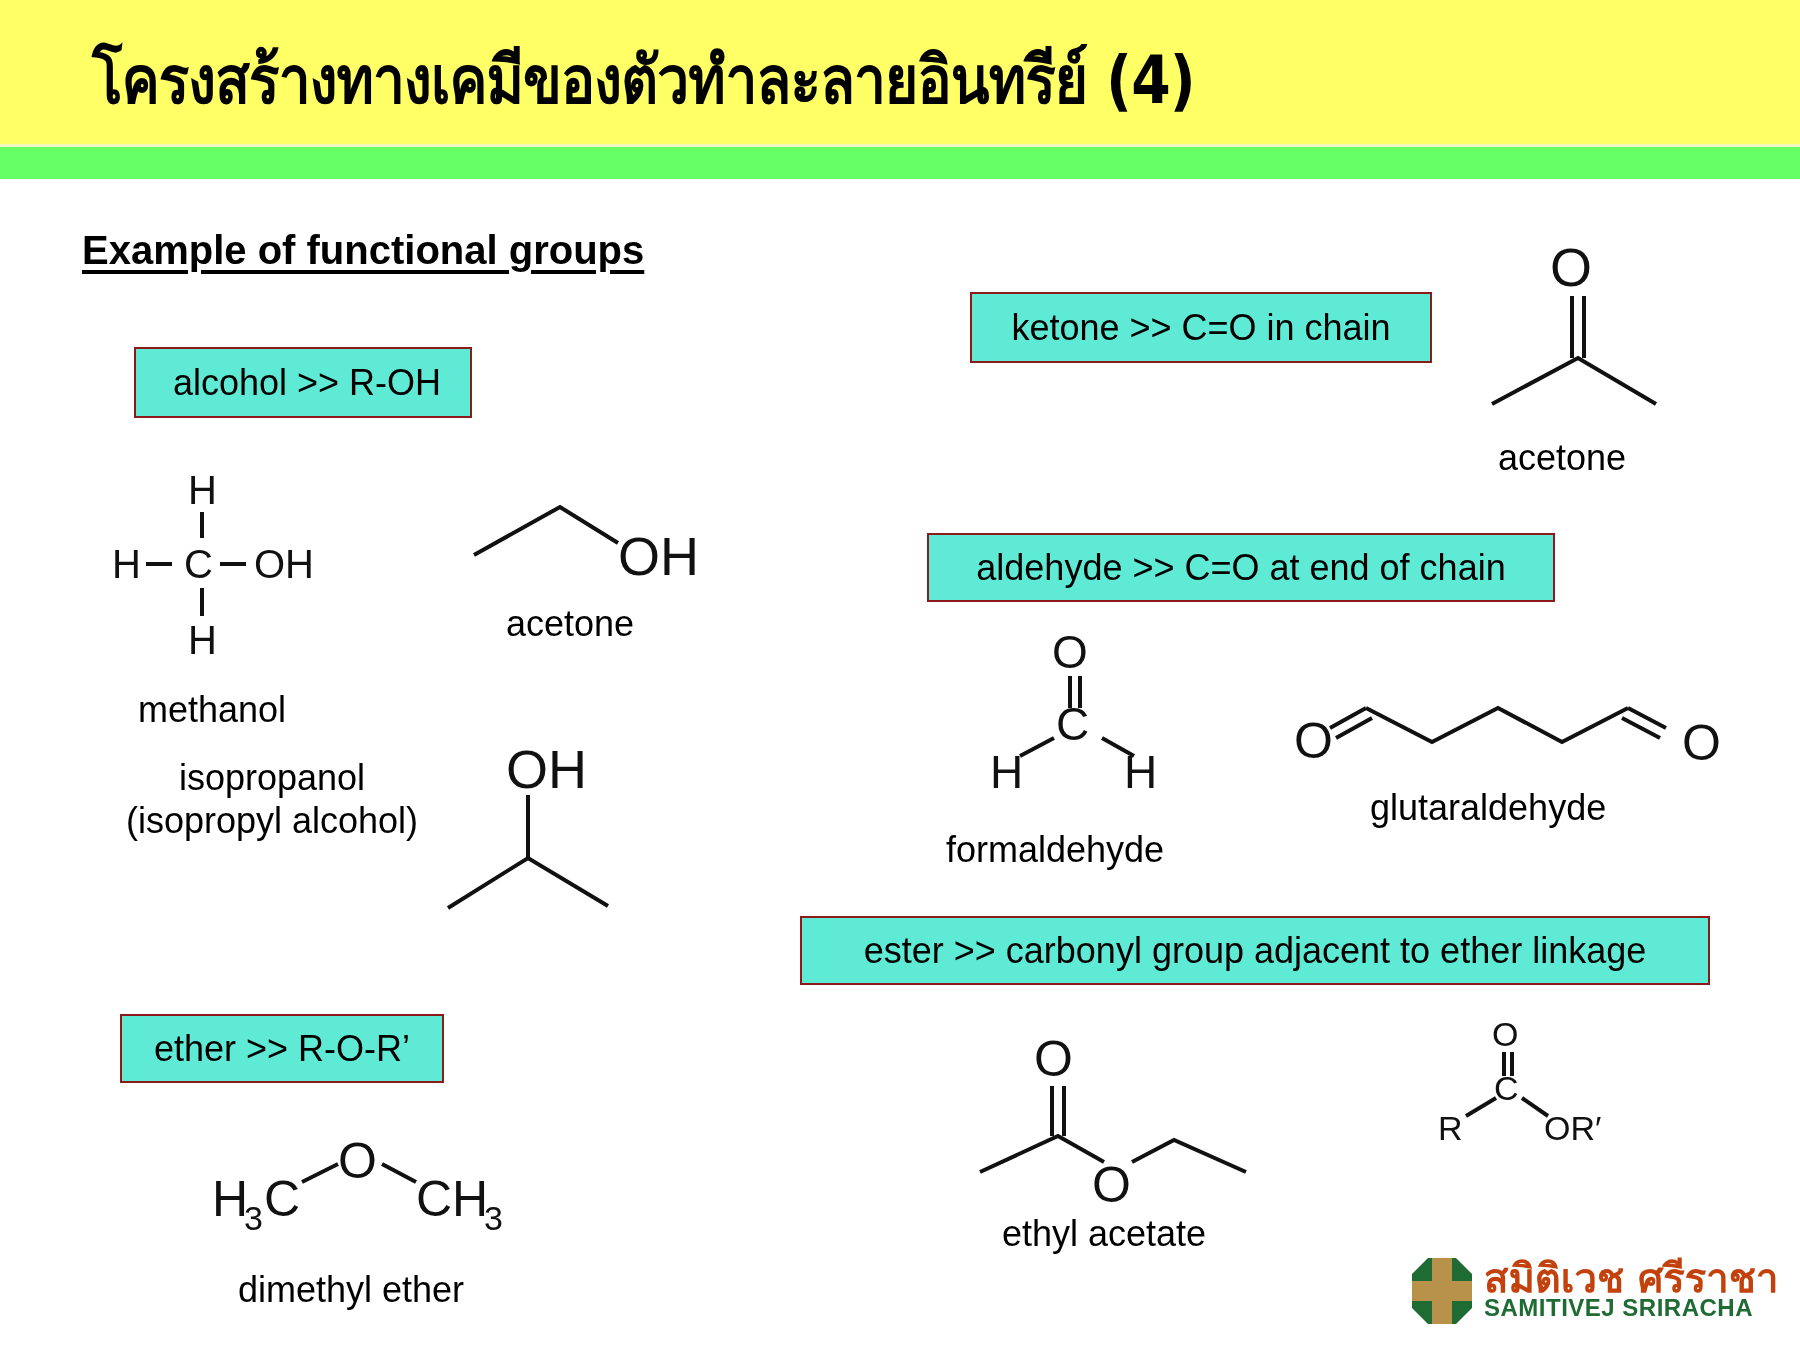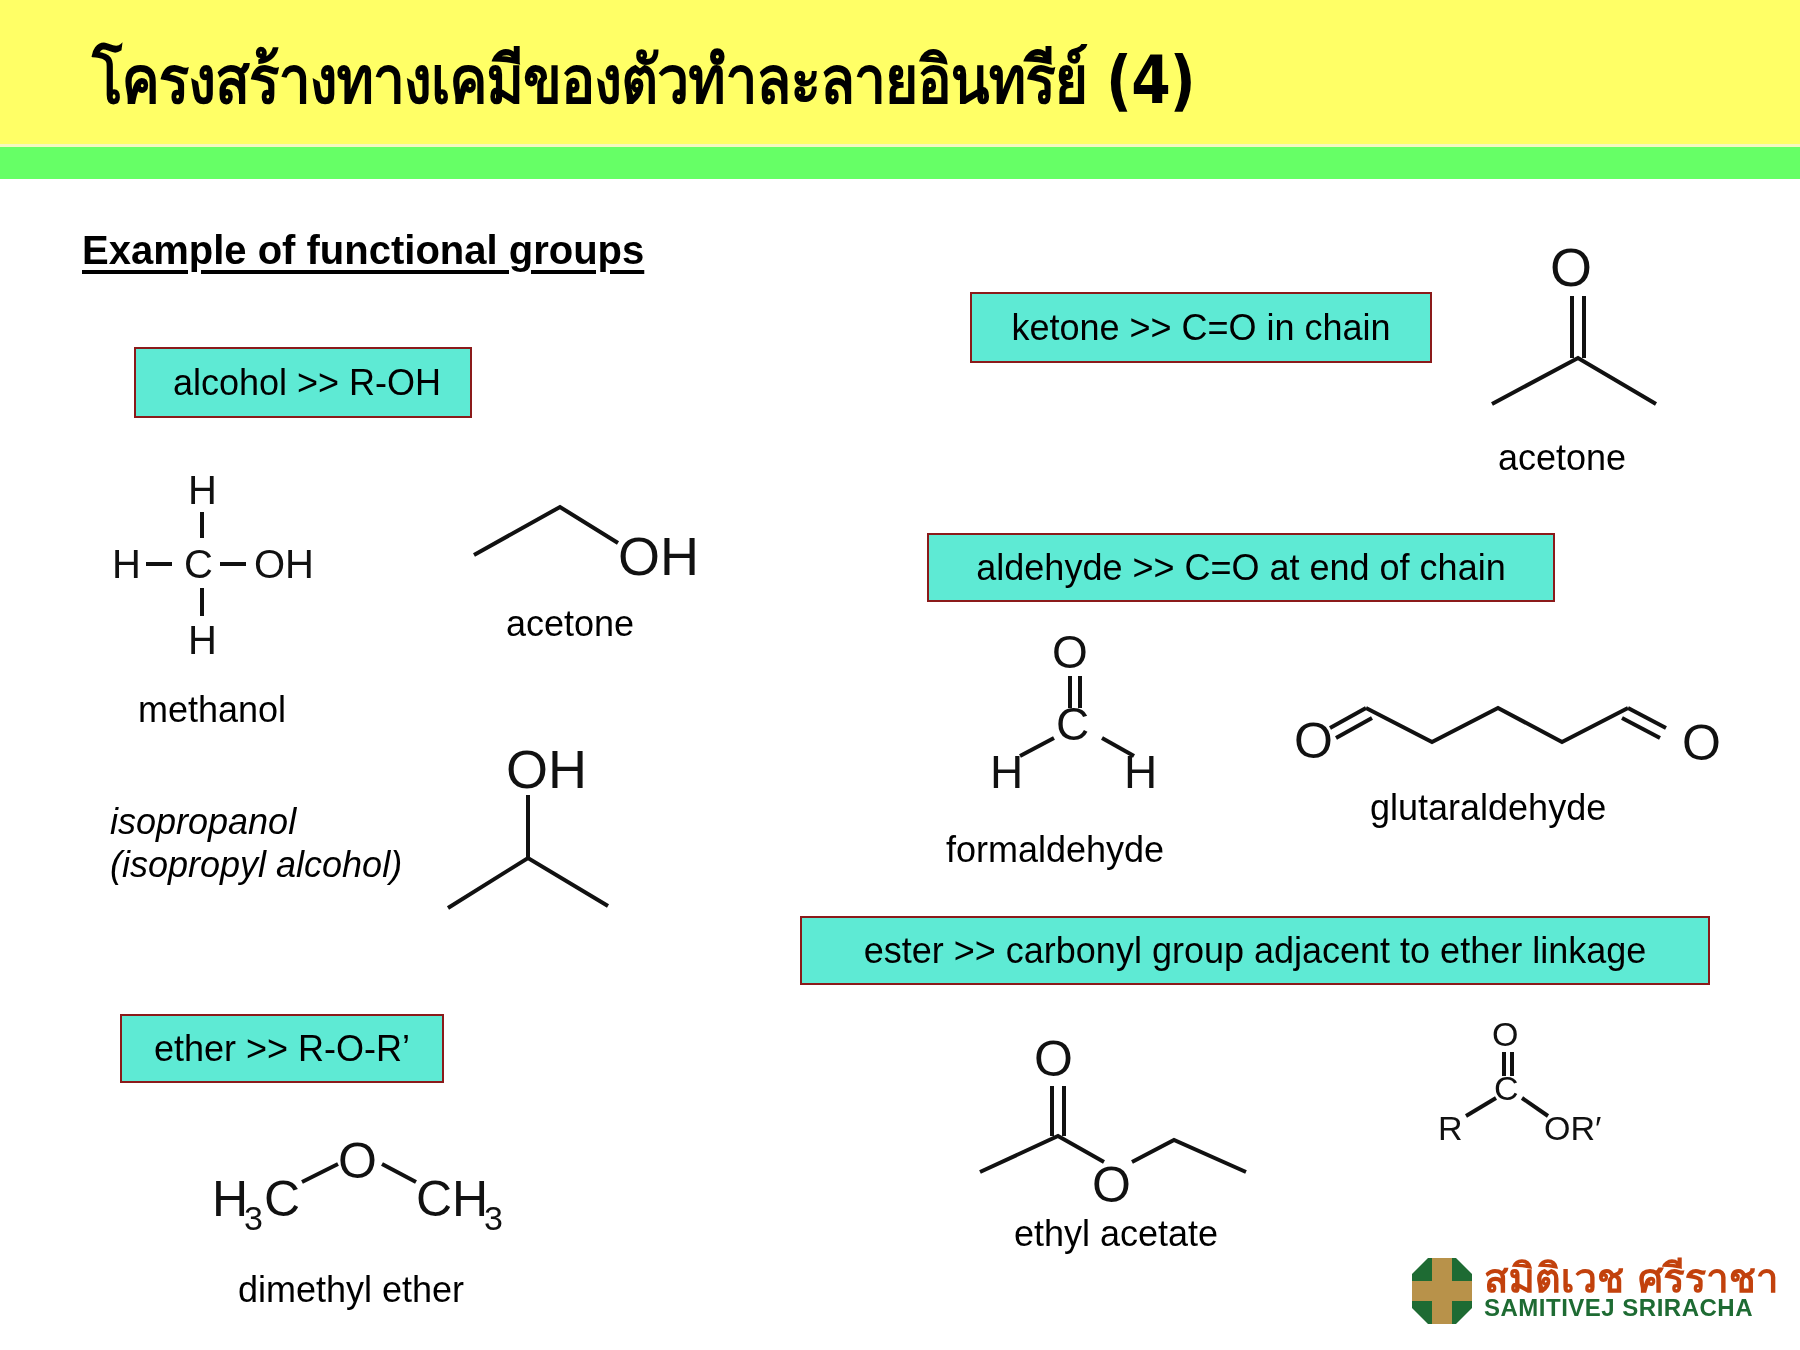--- a/index.html
+++ b/index.html
@@ -69,21 +69,21 @@
   <text x="78" y="194" font-size="40">H</text>
 </svg>
 <div class="label" style="left:138px; top:688px;">methanol</div>
 
 <svg class="mol" style="left:470px; top:495px;" width="250" height="90">
   <polyline points="4,60 90,12 148,48"></polyline>
   <text x="148" y="80" font-size="54">OH</text>
 </svg>
 <div class="label" style="left:506px; top:602px;">acetone</div>
 
-<div class="label" style="left:110px; top:800px; text-align:left; width:324px;font-style:italic;">
+<div class="label" style="left:110px; top:756px; text-align:center; width:324px;">
   <div>isopropanol</div>
   <div>(isopropyl alcohol)</div>
 </div>
 <svg class="mol" style="left:440px; top:740px;" width="180" height="170">
   <text x="66" y="48" font-size="54">OH</text>
   <line x1="88" y1="55" x2="88" y2="118"></line>
   <polyline points="8,168 88,118 168,166"></polyline>
 </svg>
 
 <div class="group-box" style="left:120px; top:1014px; width:324px; height:69px;">
@@ -143,21 +143,21 @@
   <span>ester &gt;&gt; carbonyl group adjacent to ether linkage</span>
 </div>
 <svg class="mol" style="left:976px; top:1030px;" width="280" height="170">
   <text x="58" y="46" font-size="50">O</text>
   <line x1="76" y1="56" x2="76" y2="106"></line>
   <line x1="88" y1="56" x2="88" y2="106"></line>
   <polyline points="4,142 82,106 128,132"></polyline>
   <text x="116" y="172" font-size="50">O</text>
   <polyline points="156,132 198,110 270,142"></polyline>
 </svg>
-<div class="label" style="left:1002px; top:1212px;margin-left:12px;">ethyl acetate</div>
+<div class="label" style="left:1002px; top:1212px;">ethyl acetate</div>
 
 <svg class="mol" style="left:1430px; top:1012px;" width="200" height="140">
   <text x="62" y="34" font-size="34">O</text>
   <line x1="74" y1="40" x2="74" y2="64"></line>
   <line x1="82" y1="40" x2="82" y2="64"></line>
   <text x="64" y="88" font-size="34">C</text>
   <line x1="36" y1="104" x2="66" y2="86"></line>
   <line x1="92" y1="86" x2="118" y2="104"></line>
   <text x="8" y="128" font-size="34">R</text>
   <text x="114" y="128" font-size="34">OR′</text>

